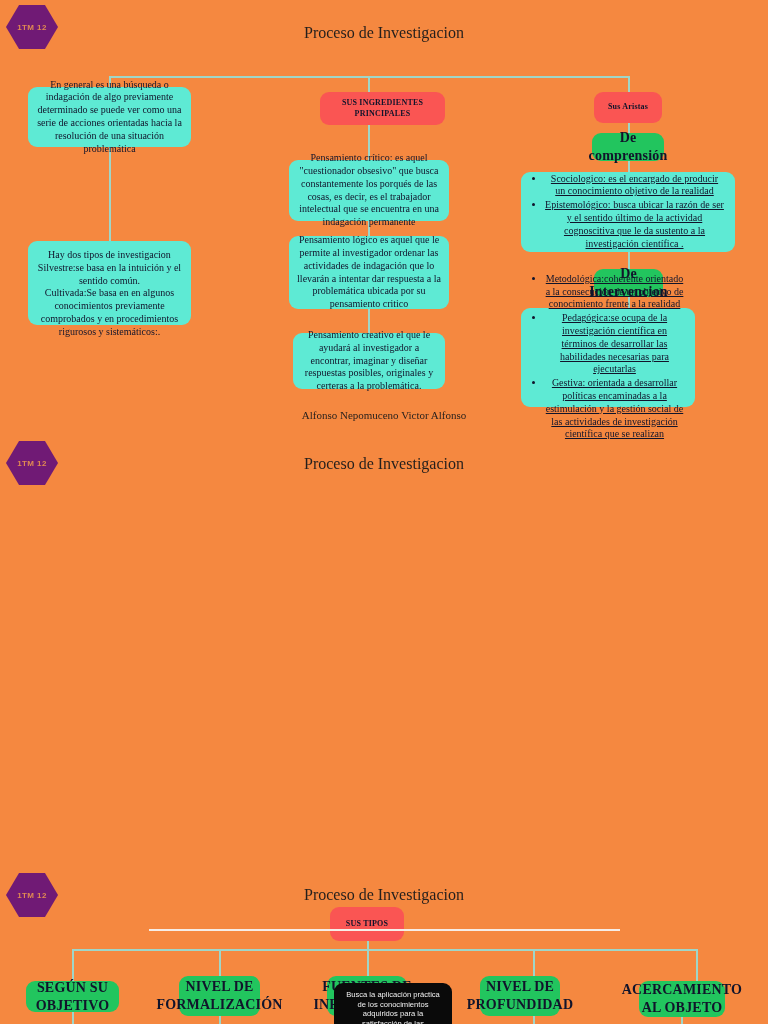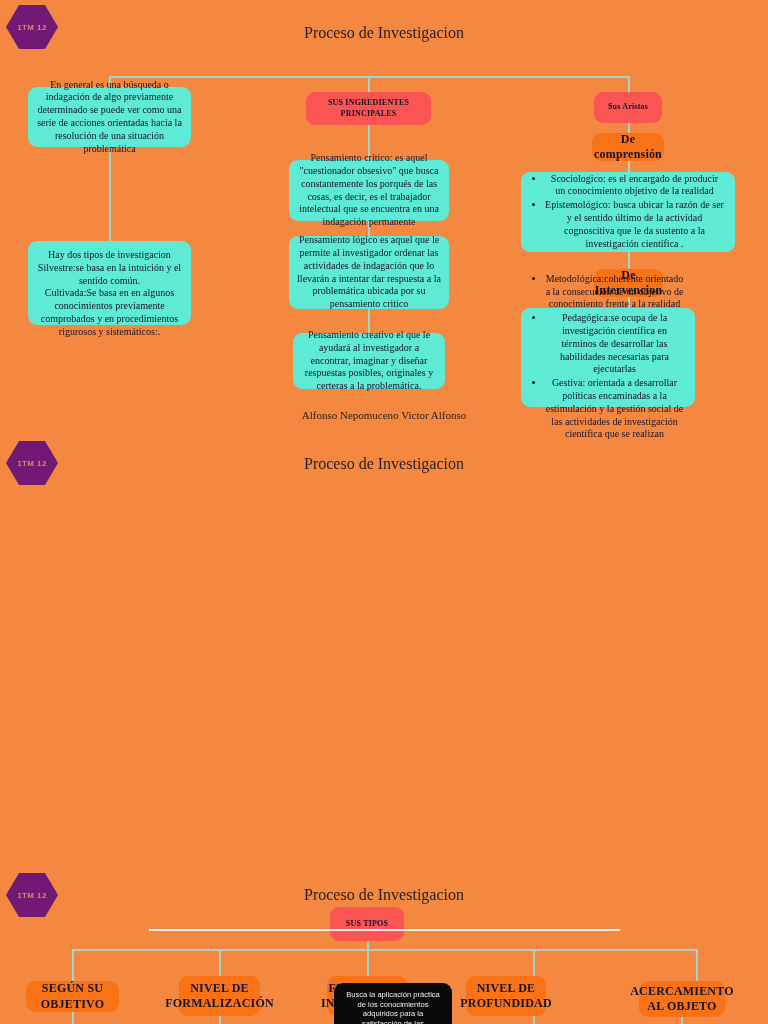--- a/index.html
+++ b/index.html
@@ -35,25 +35,25 @@
   
   .node{
     position:absolute;box-sizing:border-box;
     border-radius:9px;
     display:flex;align-items:center;justify-content:center;
     text-align:center;color:#11142b;
     padding:5px 7px;
     line-height:1.28;
   }
   .node.red{background:#fa5553;font-weight:bold;font-size:8px;letter-spacing:.2px;}
-  .node.purple{background:#f97316;font-weight:bold;font-size:12px;letter-spacing:.2px;}
+  .node.purple{background:#22c55e;font-weight:bold;font-size:14px;letter-spacing:.2px;}
   .node.blue{background:#5eead4;font-size:10px;}
   .node.blue.left-align{text-align:center;display:block;}
   .node.black{background:#0a0a0a;color:#f2f2f2;font-family:"Liberation Sans",sans-serif;font-size:7.6px;display:block;text-align:center;}
-  .node ul{margin:4px;padding-left:13px;text-align:center;list-style-position:outside;}
+  .node ul{margin:4px;padding-left:13px;text-align:center;list-style-position:outside;text-decoration:underline;}
   .node ul li{margin:0 0 1px 0;text-align:center;}
   .node p{margin:0;}
   
   .line{position:absolute;background:#9fd6c8;}
   .line.v{width:1.6px;}
   .line.h{height:1.6px;}
   .rule{position:absolute;height:2px;background:#f6ede6;}
   .conclusiones{
     position:absolute;width:768px;text-align:center;
     font-family:"Liberation Sans",sans-serif;
@@ -81,21 +81,21 @@
   <div class="node blue" style="left:28px;top:87px;width:163px;height:60px;">
     <p>En general es una búsqueda o indagación de algo previamente determinado se puede ver como una serie de acciones orientadas hacia la resolución de una situación problemática</p>
   </div>
 
   <div class="node blue left-align" style="left:28px;top:241px;width:163px;height:84px;padding:8px 9px;">
     <p style="white-space:pre-line;">Hay dos tipos de investigacion
 Silvestre:se basa en la intuición y el sentido común.
 Cultivada:Se basa en en algunos conocimientos previamente comprobados y en procedimientos rigurosos y sistemáticos:.</p>
   </div>
 
-  <div class="node red" style="left:306px;top:92px;width:125px;height:33px;">
+  <div class="node red" style="left:320px;top:92px;width:125px;height:33px;">
     <span>SUS INGREDIENTES PRINCIPALES</span>
   </div>
   <div class="line v" style="left:368px;top:125px;height:215px;"></div>
 
   <div class="node blue" style="left:289px;top:160px;width:160px;height:61px;">
     <p>Pensamiento crítico: es aquel "cuestionador obsesivo" que busca constantemente los porqués de las cosas, es decir, es el trabajador intelectual que se encuentra en una indagación permanente</p>
   </div>
   <div class="node blue" style="left:289px;top:236px;width:160px;height:73px;">
     <p>Pensamiento lógico es aquel que le permite al investigador ordenar las actividades de indagación que lo llevarán a intentar dar respuesta a la problemática ubicada por su pensamiento critico</p>
   </div>
@@ -169,21 +169,21 @@
   </div>
 
   <div class="node purple" style="left:179px;top:546px;width:81px;height:40px;">
     <span>NIVEL DE FORMALIZACIÓN</span>
   </div>
 
   <div class="node purple" style="left:327px;top:546px;width:80px;height:40px;">
     <span>FUENTES DE INFORMACIÓN</span>
   </div>
 
-  <div class="node purple" style="left:466px;top:546px;width:80px;height:40px;">
+  <div class="node purple" style="left:480px;top:546px;width:80px;height:40px;">
     <span>NIVEL DE PROFUNDIDAD</span>
   </div>
 
   <div class="node purple" style="left:639px;top:551px;width:86px;height:36px;">
     <span>ACERCAMIENTO AL OBJETO</span>
   </div>
 
 </div>
 
 <div class="page" style="top:860px;height:164px;">

